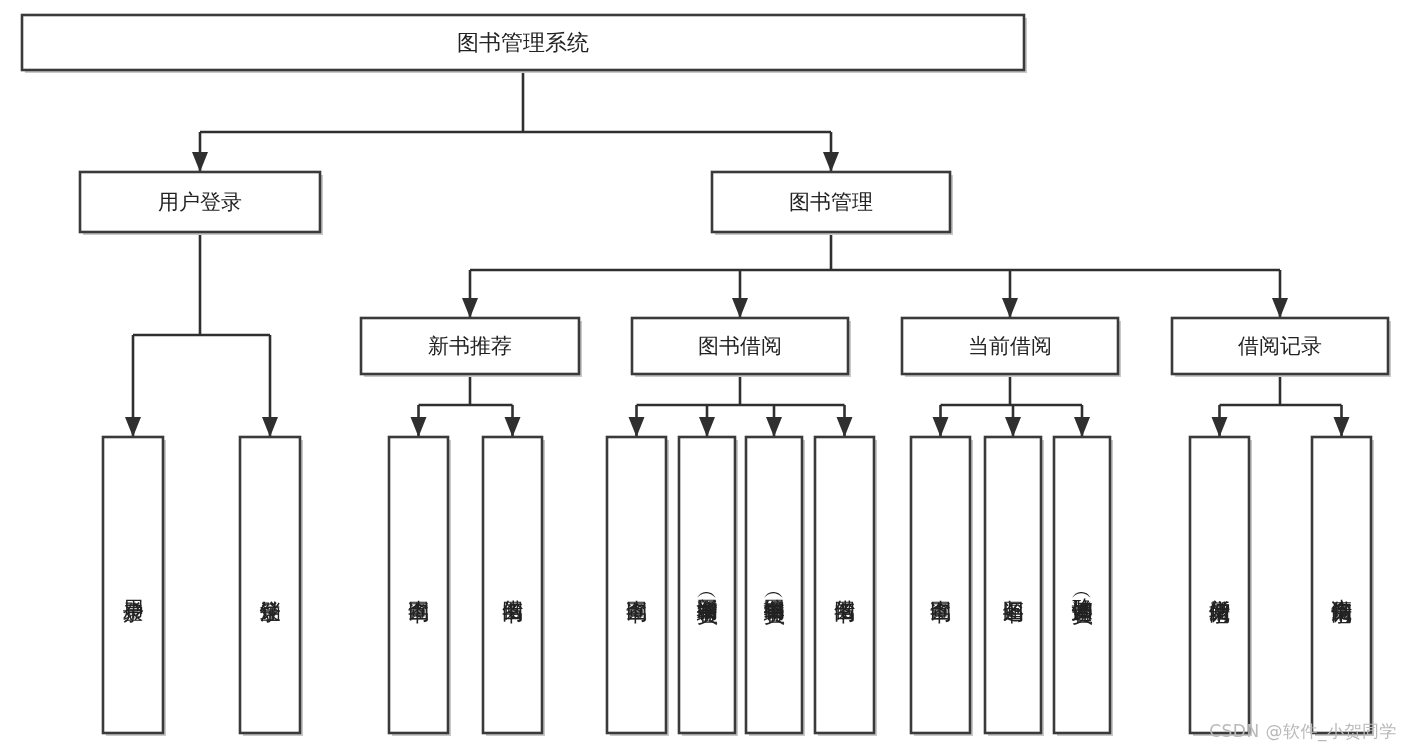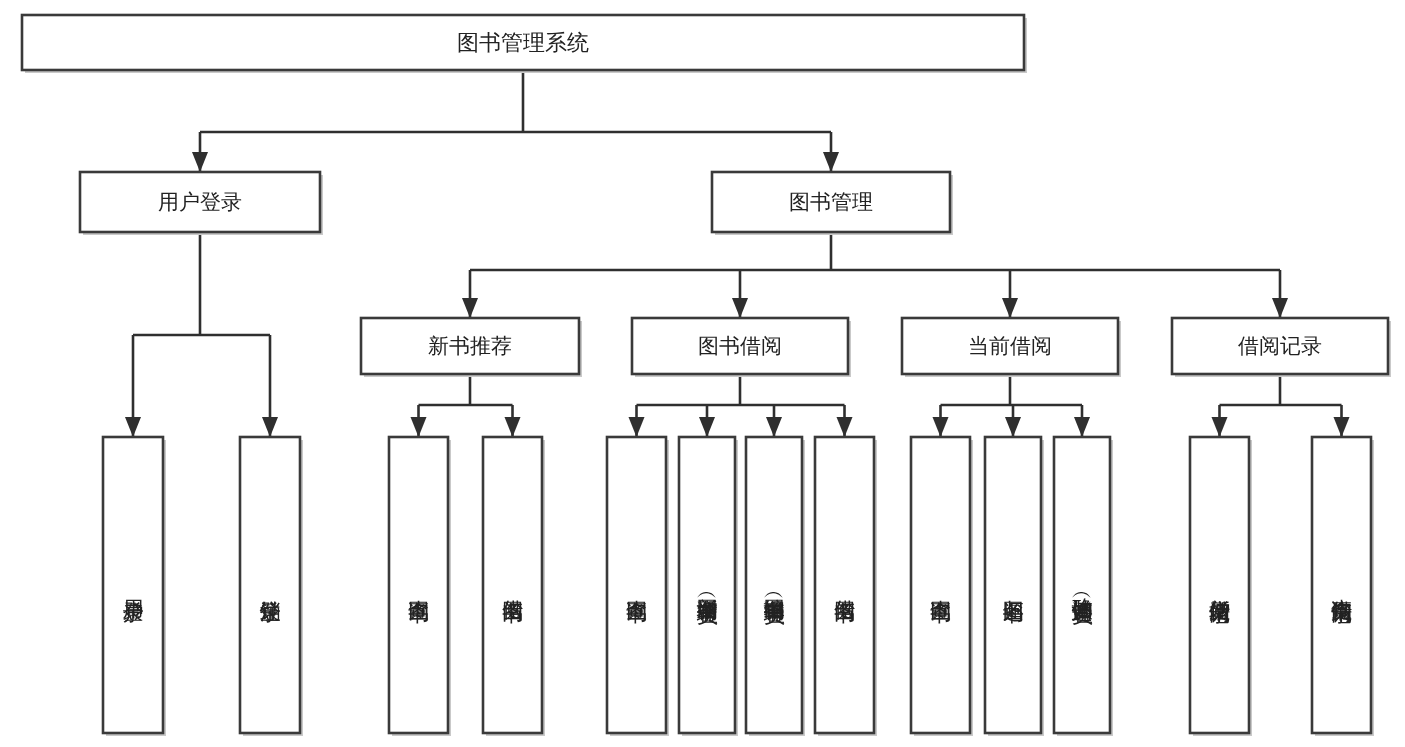--- a/index.html
+++ b/index.html
@@ -283,13 +283,14 @@
       <div class="vlabel-wrap" style="left: 1054px; top: 437px; width: 56px; height: 296px;">
         <span class="vlabel-text">确认归还（管理员）</span>
       </div>
       <div class="vlabel-wrap" style="left: 1190px; top: 437px; width: 59px; height: 296px;">
         <span class="vlabel-text">新增借阅记录</span>
       </div>
       <div class="vlabel-wrap" style="left: 1312px; top: 437px; width: 59px; height: 296px;">
         <span class="vlabel-text">查询借阅记录</span>
       </div>
     </div>
+  <div class="watermark">CSDN @软件_小贺同学</div>
 </div>
 
 </body></html>

